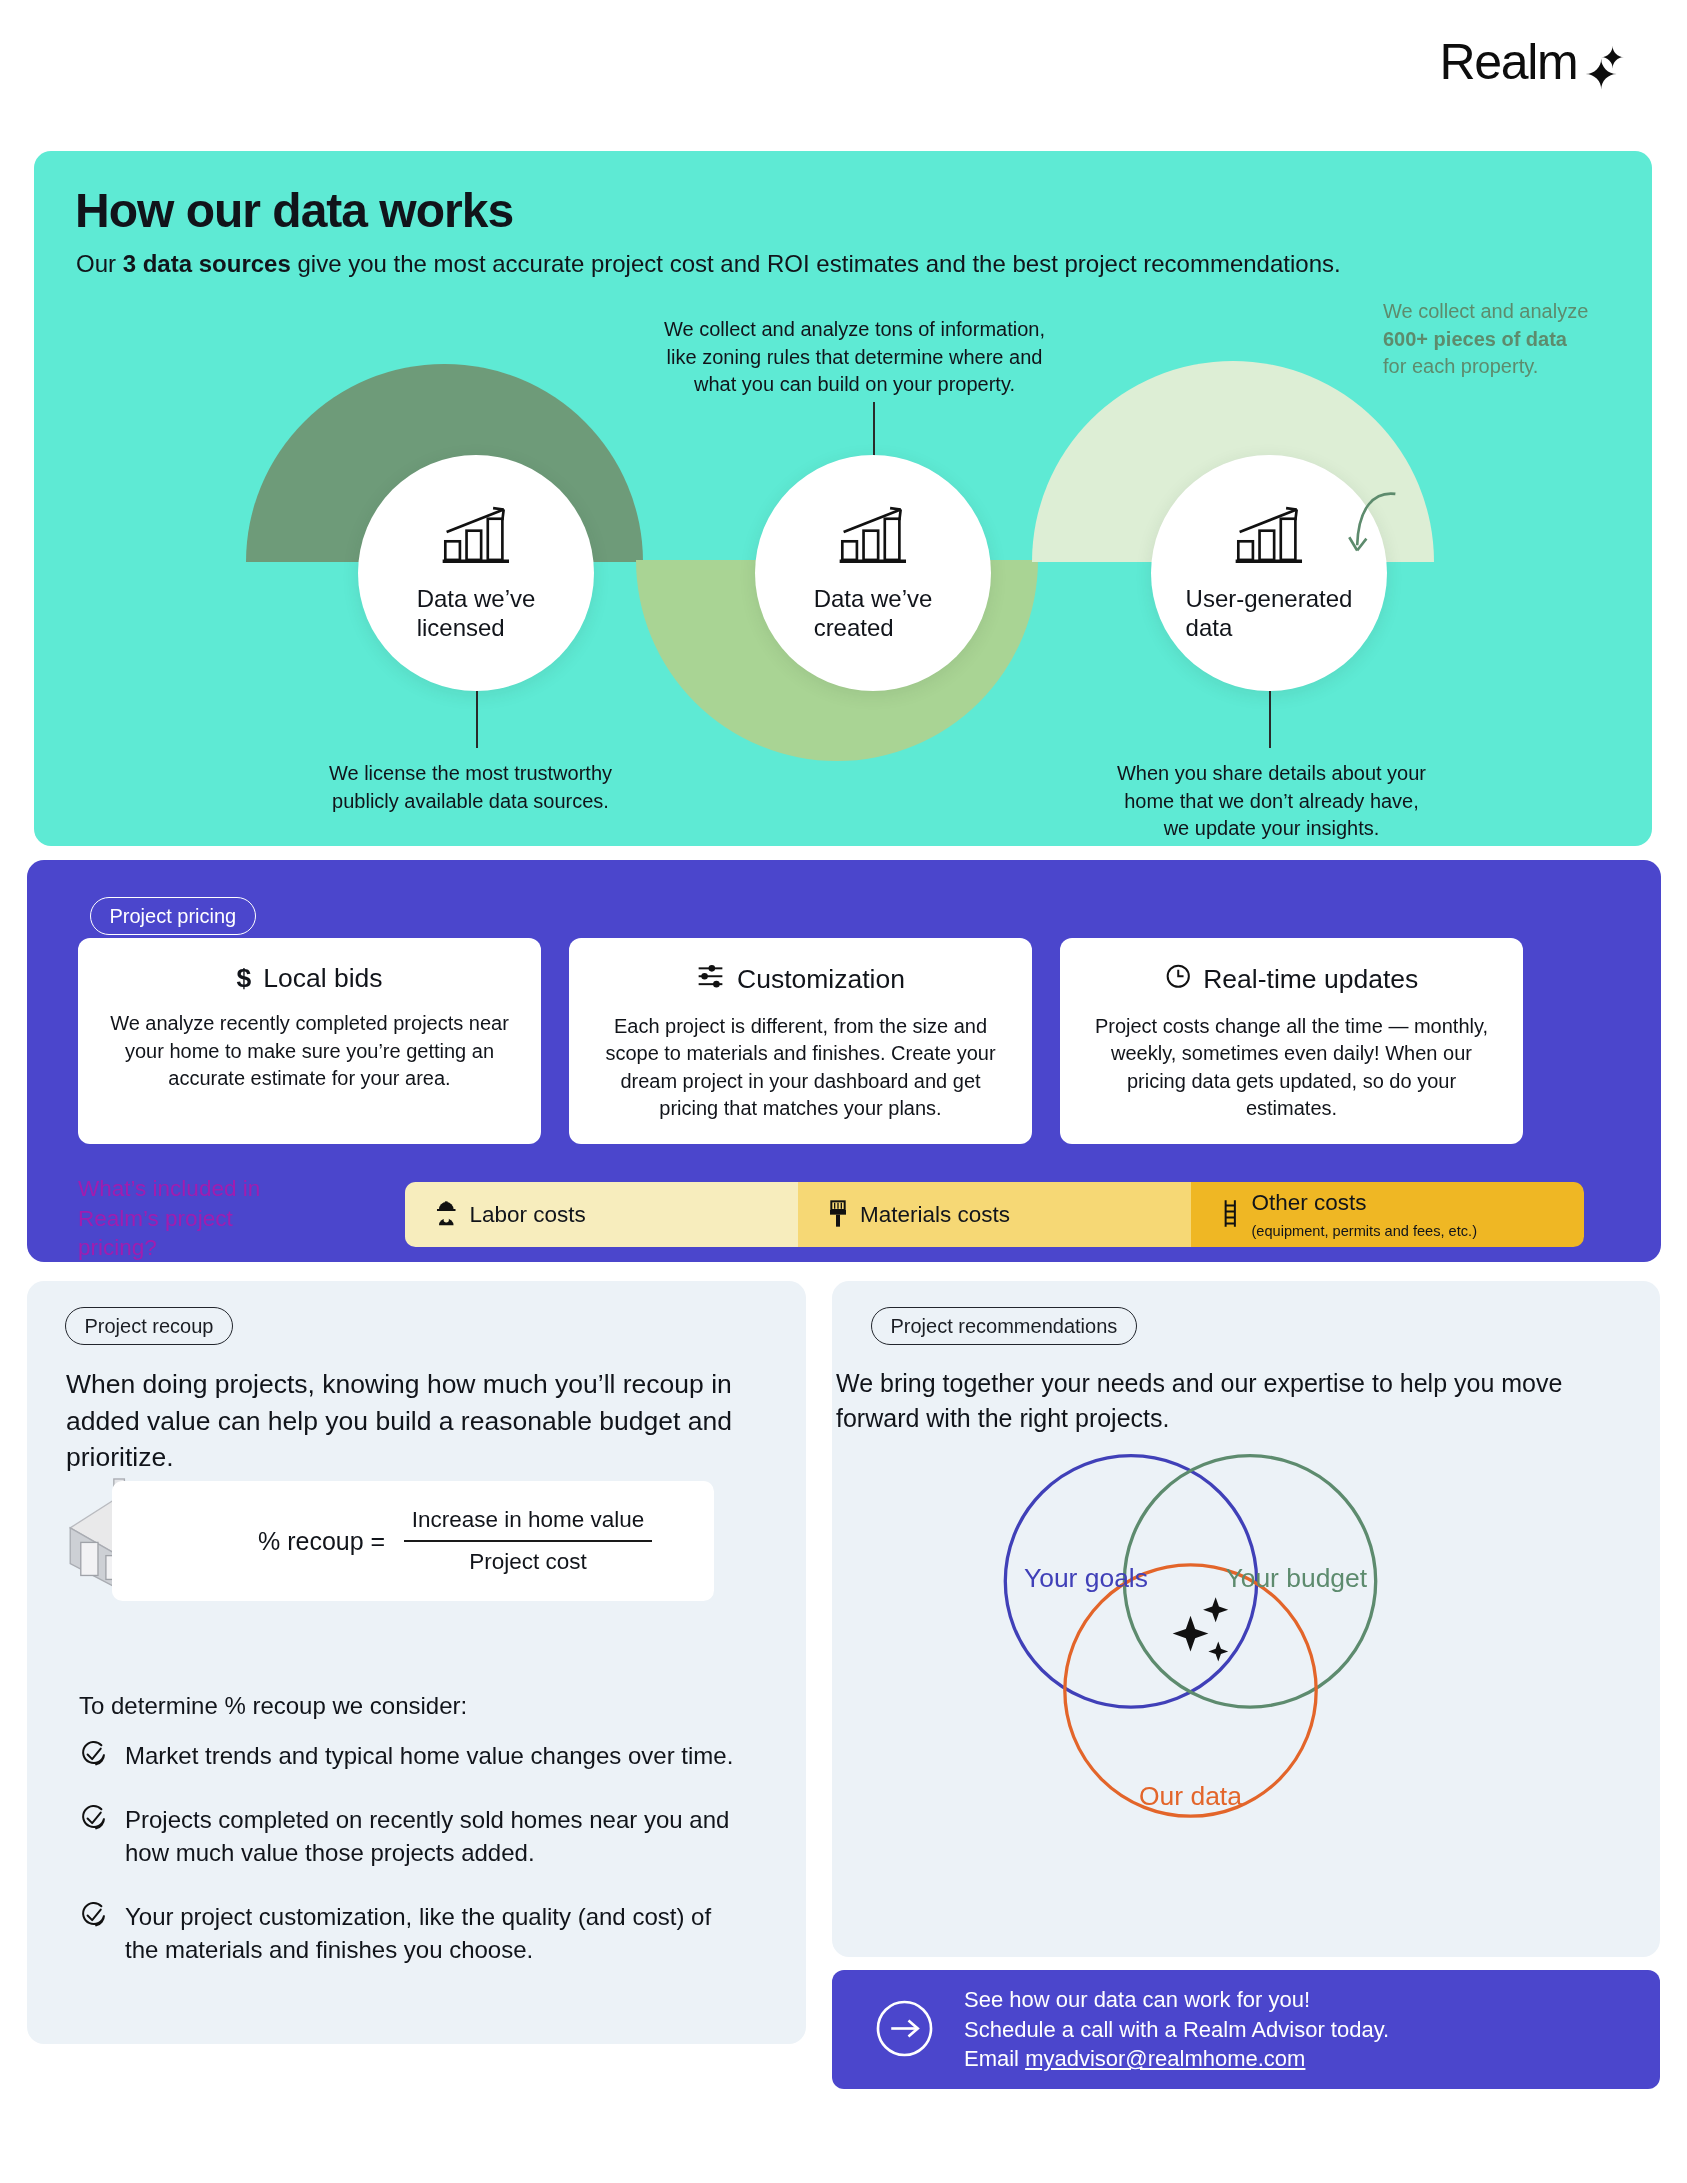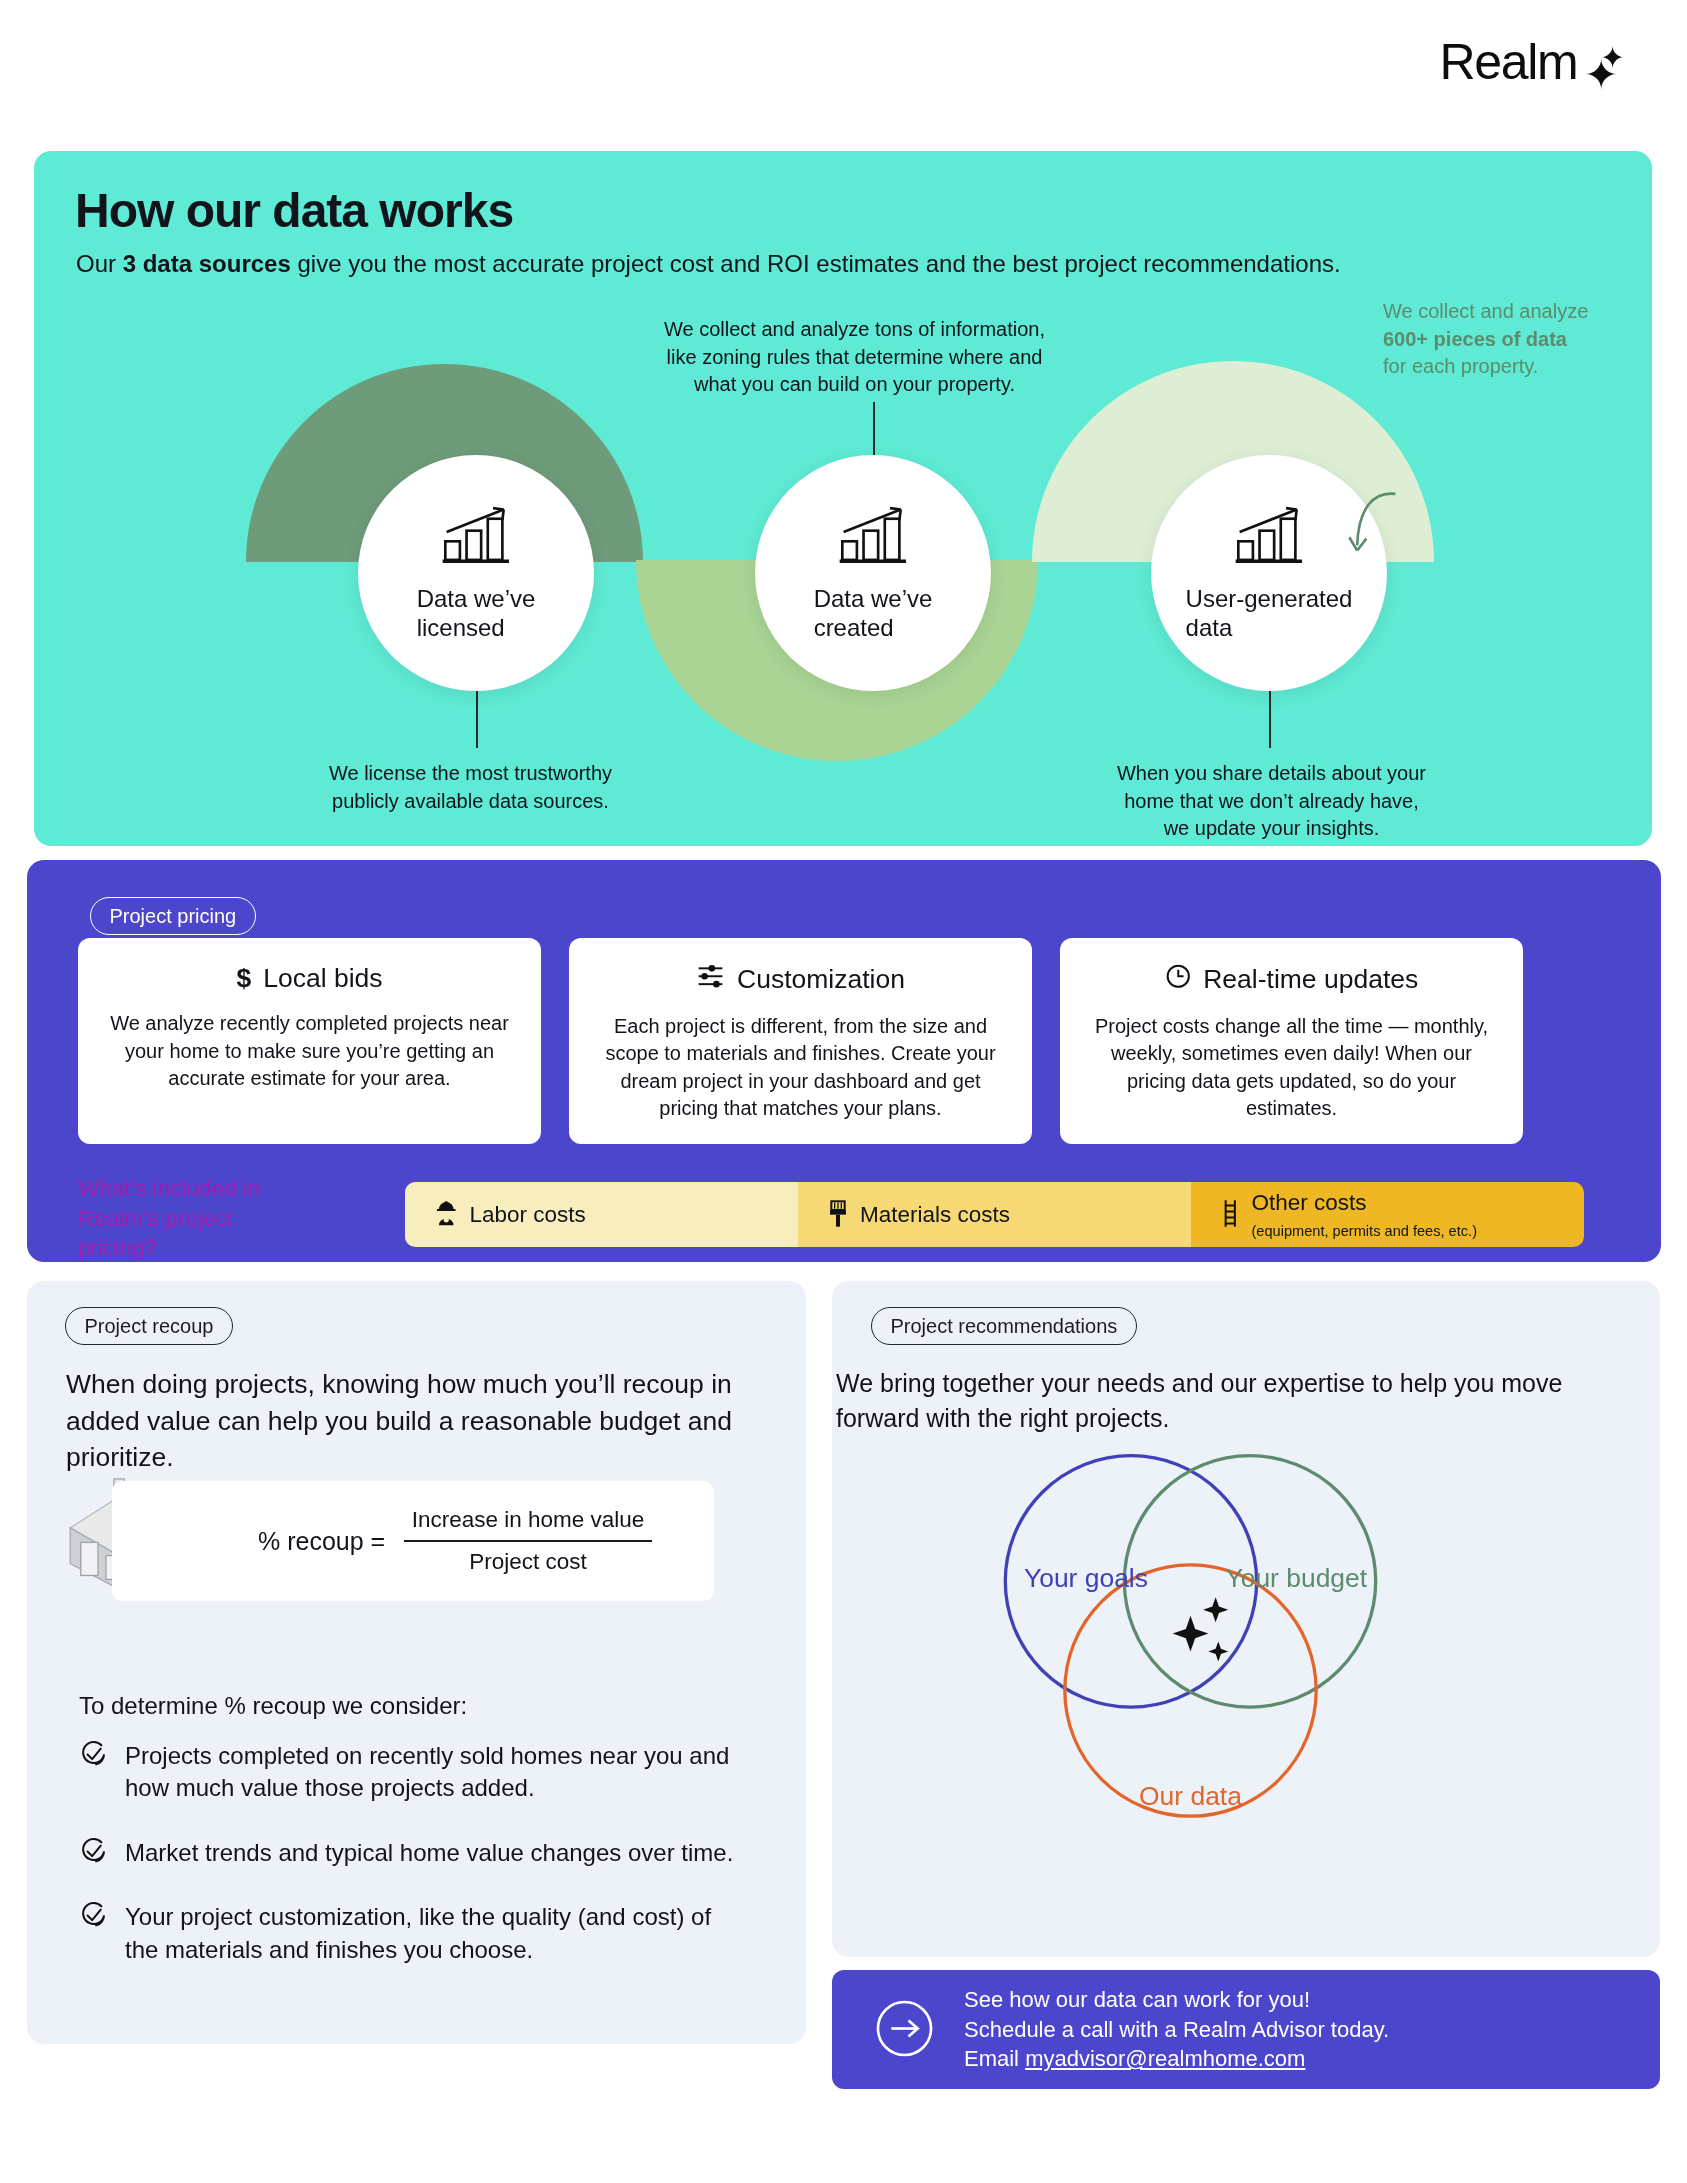--- a/index.html
+++ b/index.html
@@ -364,30 +364,30 @@
 <div class="consider">To determine % recoup we consider:</div>
 
 <div class="checklist">
   <div class="ck-item">
     <span>
       <svg width="29" height="29" viewBox="0 0 44 44">
         <path d="M34 8 A16 16 0 1 0 38 22 A16 16 0 0 1 26 37" fill="none" stroke="#111" stroke-width="3" stroke-linecap="round"></path>
         <path d="M13 22 L20 29 L33 13" fill="none" stroke="#111" stroke-width="3" stroke-linecap="round" stroke-linejoin="round"></path>
       </svg>
     </span>
-    <span class="ck-text">Projects completed on recently sold homes near you and how much value those projects added.</span>
+    <span class="ck-text">Market trends and typical home value changes over time.</span>
   </div>
   <div class="ck-item">
     <span>
       <svg width="29" height="29" viewBox="0 0 44 44">
         <path d="M34 8 A16 16 0 1 0 38 22 A16 16 0 0 1 26 37" fill="none" stroke="#111" stroke-width="3" stroke-linecap="round"></path>
         <path d="M13 22 L20 29 L33 13" fill="none" stroke="#111" stroke-width="3" stroke-linecap="round" stroke-linejoin="round"></path>
       </svg>
     </span>
-    <span class="ck-text">Market trends and typical home value changes over time.</span>
+    <span class="ck-text">Projects completed on recently sold homes near you and how much value those projects added.</span>
   </div>
   <div class="ck-item">
     <span>
       <svg width="29" height="29" viewBox="0 0 44 44">
         <path d="M34 8 A16 16 0 1 0 38 22 A16 16 0 0 1 26 37" fill="none" stroke="#111" stroke-width="3" stroke-linecap="round"></path>
         <path d="M13 22 L20 29 L33 13" fill="none" stroke="#111" stroke-width="3" stroke-linecap="round" stroke-linejoin="round"></path>
       </svg>
     </span>
     <span class="ck-text">Your project customization, like the quality (and cost) of the materials and finishes you choose.</span>
   </div>

